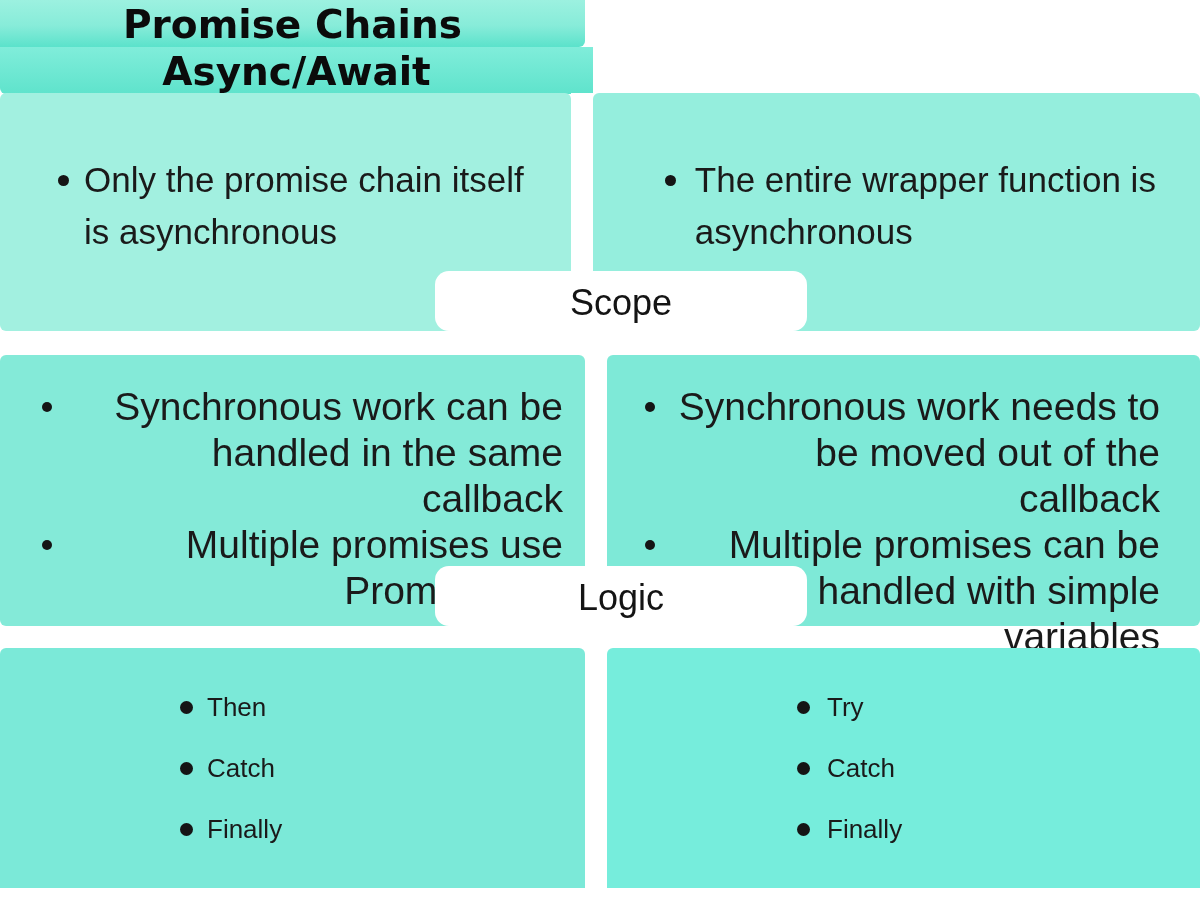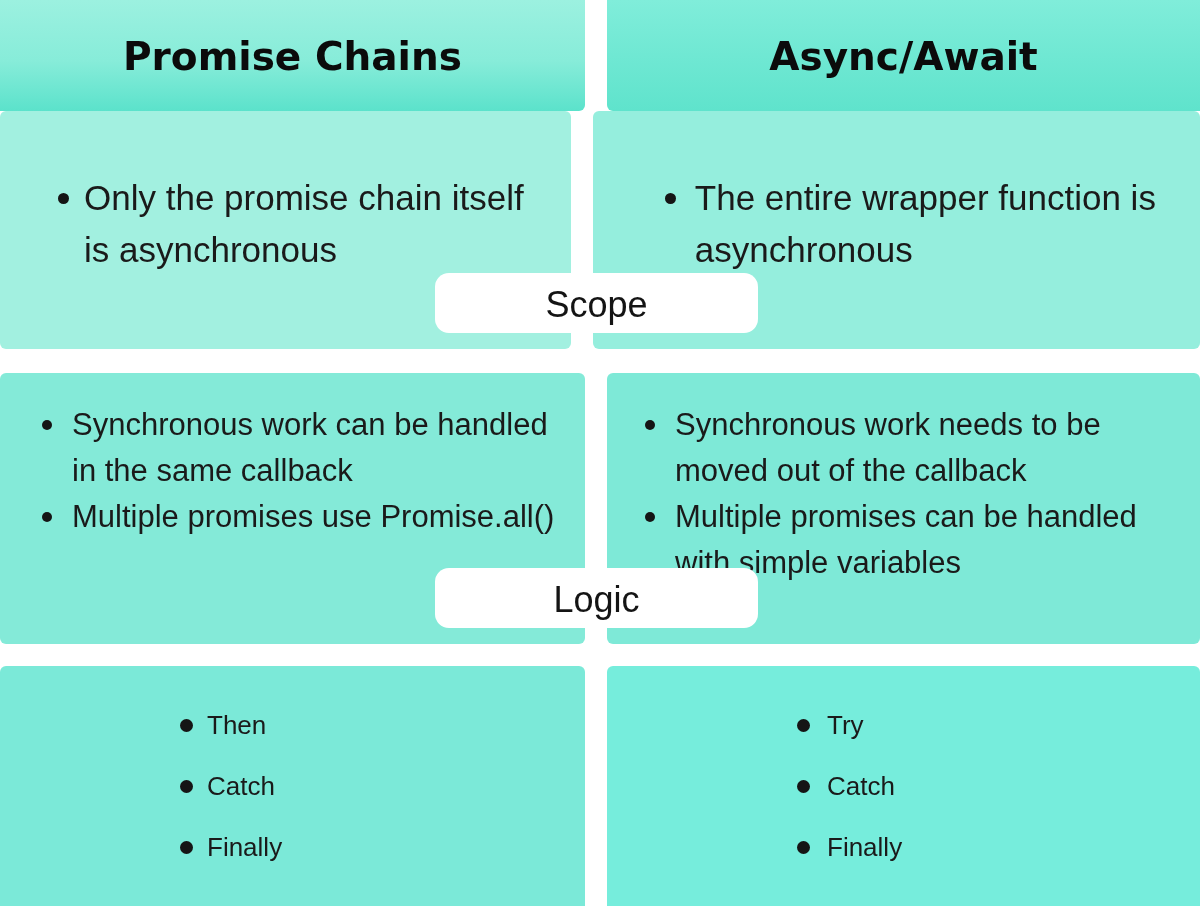--- a/index.html
+++ b/index.html
@@ -14,21 +14,21 @@
   
   .row{display:flex;width:1200px;}
   .row .col-left{width:585px;}
   .row .gutter{width:22px;background:#fff;}
   .row .col-right{width:593px;}
   .band{width:1200px;background:#fff;}
   .band.a{height:24px;}
   .band.b{height:22px;}
 
   
-  .header-row{height:111px;}
+  .header-row{height:93px;flex-direction:column;}
   .header-row .col-left{
     background:linear-gradient(180deg,var(--header-left-top) 0%,var(--header-left-mid) 55%,var(--header-left-bottom) 100%);
     display:flex;align-items:center;justify-content:center;
     border-radius:0 0 6px 0;
   }
   .header-row .col-right{
     background:linear-gradient(180deg,var(--header-right-top) 0%,var(--header-right-bottom) 100%);
     display:flex;align-items:center;justify-content:center;
     border-radius:0 0 0 6px;
   }
@@ -55,37 +55,37 @@
   ul.blist{list-style:none;margin:12px;}
   ul.blist li{display:grid;align-items:start;}
   ul.blist .dot{border-radius:50%;background:#151515;display:block;}
 
   .s1 ul.blist{padding:49px 18px 0 46px;font-size:35px;line-height:52px;}
   .s1 ul.blist li{grid-template-columns:26px 1fr;}
   .s1 ul.blist .dot{width:11px;height:11px;margin-top:21px;}
   .s1 .col-right ul.blist{padding:49px 30px 0 32px;}
   .s1 .col-right ul.blist li{grid-template-columns:30px 1fr;}
 
-  .s2 ul.blist{padding:17px 10px 0 30px;font-size:31px;line-height:46px;}
+  .s2 ul.blist{padding:17px 10px 0 30px;font-size:39px;line-height:46px;text-align:right;}
   .s2 ul.blist li{grid-template-columns:30px 1fr;}
   .s2 ul.blist .dot{width:10px;height:10px;margin-top:18px;}
   .s2 .col-right ul.blist{padding:17px 28px 0 26px;}
 
   .s3 ul.blist{padding:17px 0 0 168px;font-size:26px;line-height:61px;}
   .s3 ul.blist li{grid-template-columns:27px 1fr;}
   .s3 ul.blist .dot{width:13px;height:13px;margin-top:24px;}
   .s3 .col-right ul.blist{padding:17px 0 0 178px;}
   .s3 .col-right ul.blist li{grid-template-columns:30px 1fr;}
 
   .btext{color:#1a1a1a;}
 
   
   .pill{
-    position:absolute;left:435px;bottom:16px;
-    width:323px;height:60px;background:#ffffff;
+    position:absolute;left:435px;bottom:0;
+    width:372px;height:60px;background:#ffffff;
     border-radius:14px;
     display:flex;align-items:center;justify-content:center;
     font-size:36px;color:#141414;
     z-index:3;
   }
   .pill span{padding-top:3px;}
 </style>
 </head>
 <body>
 

